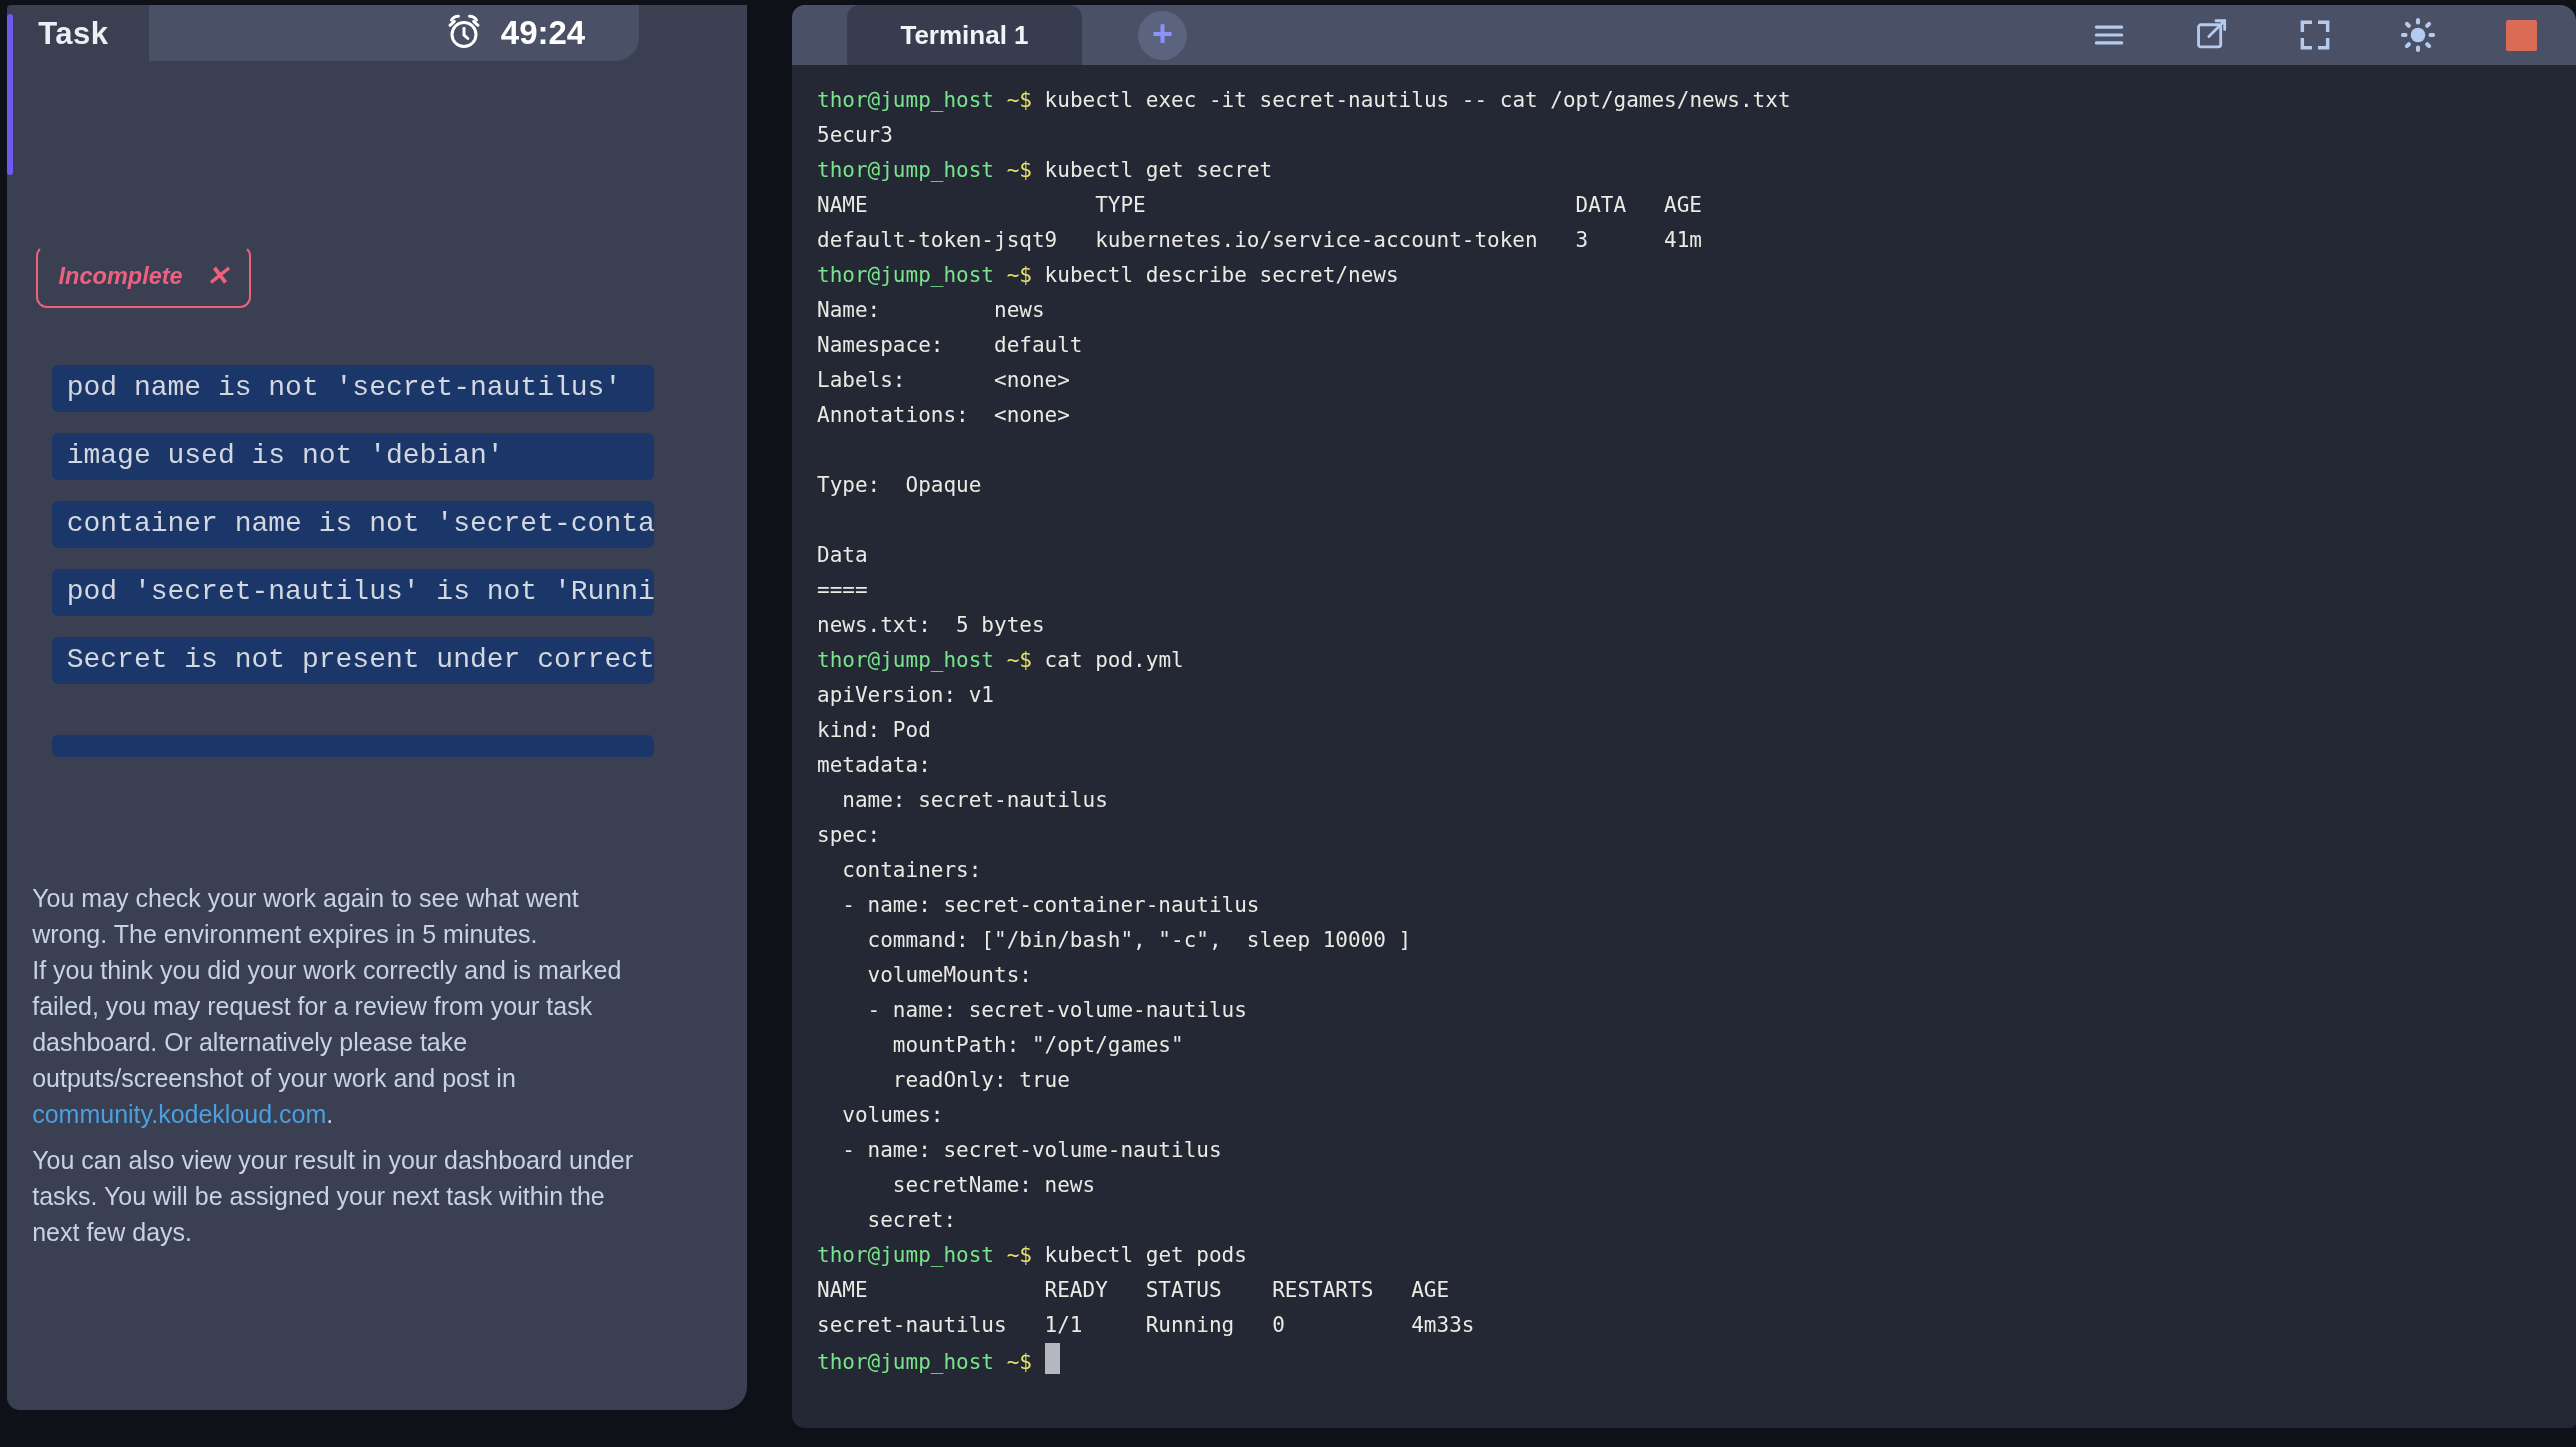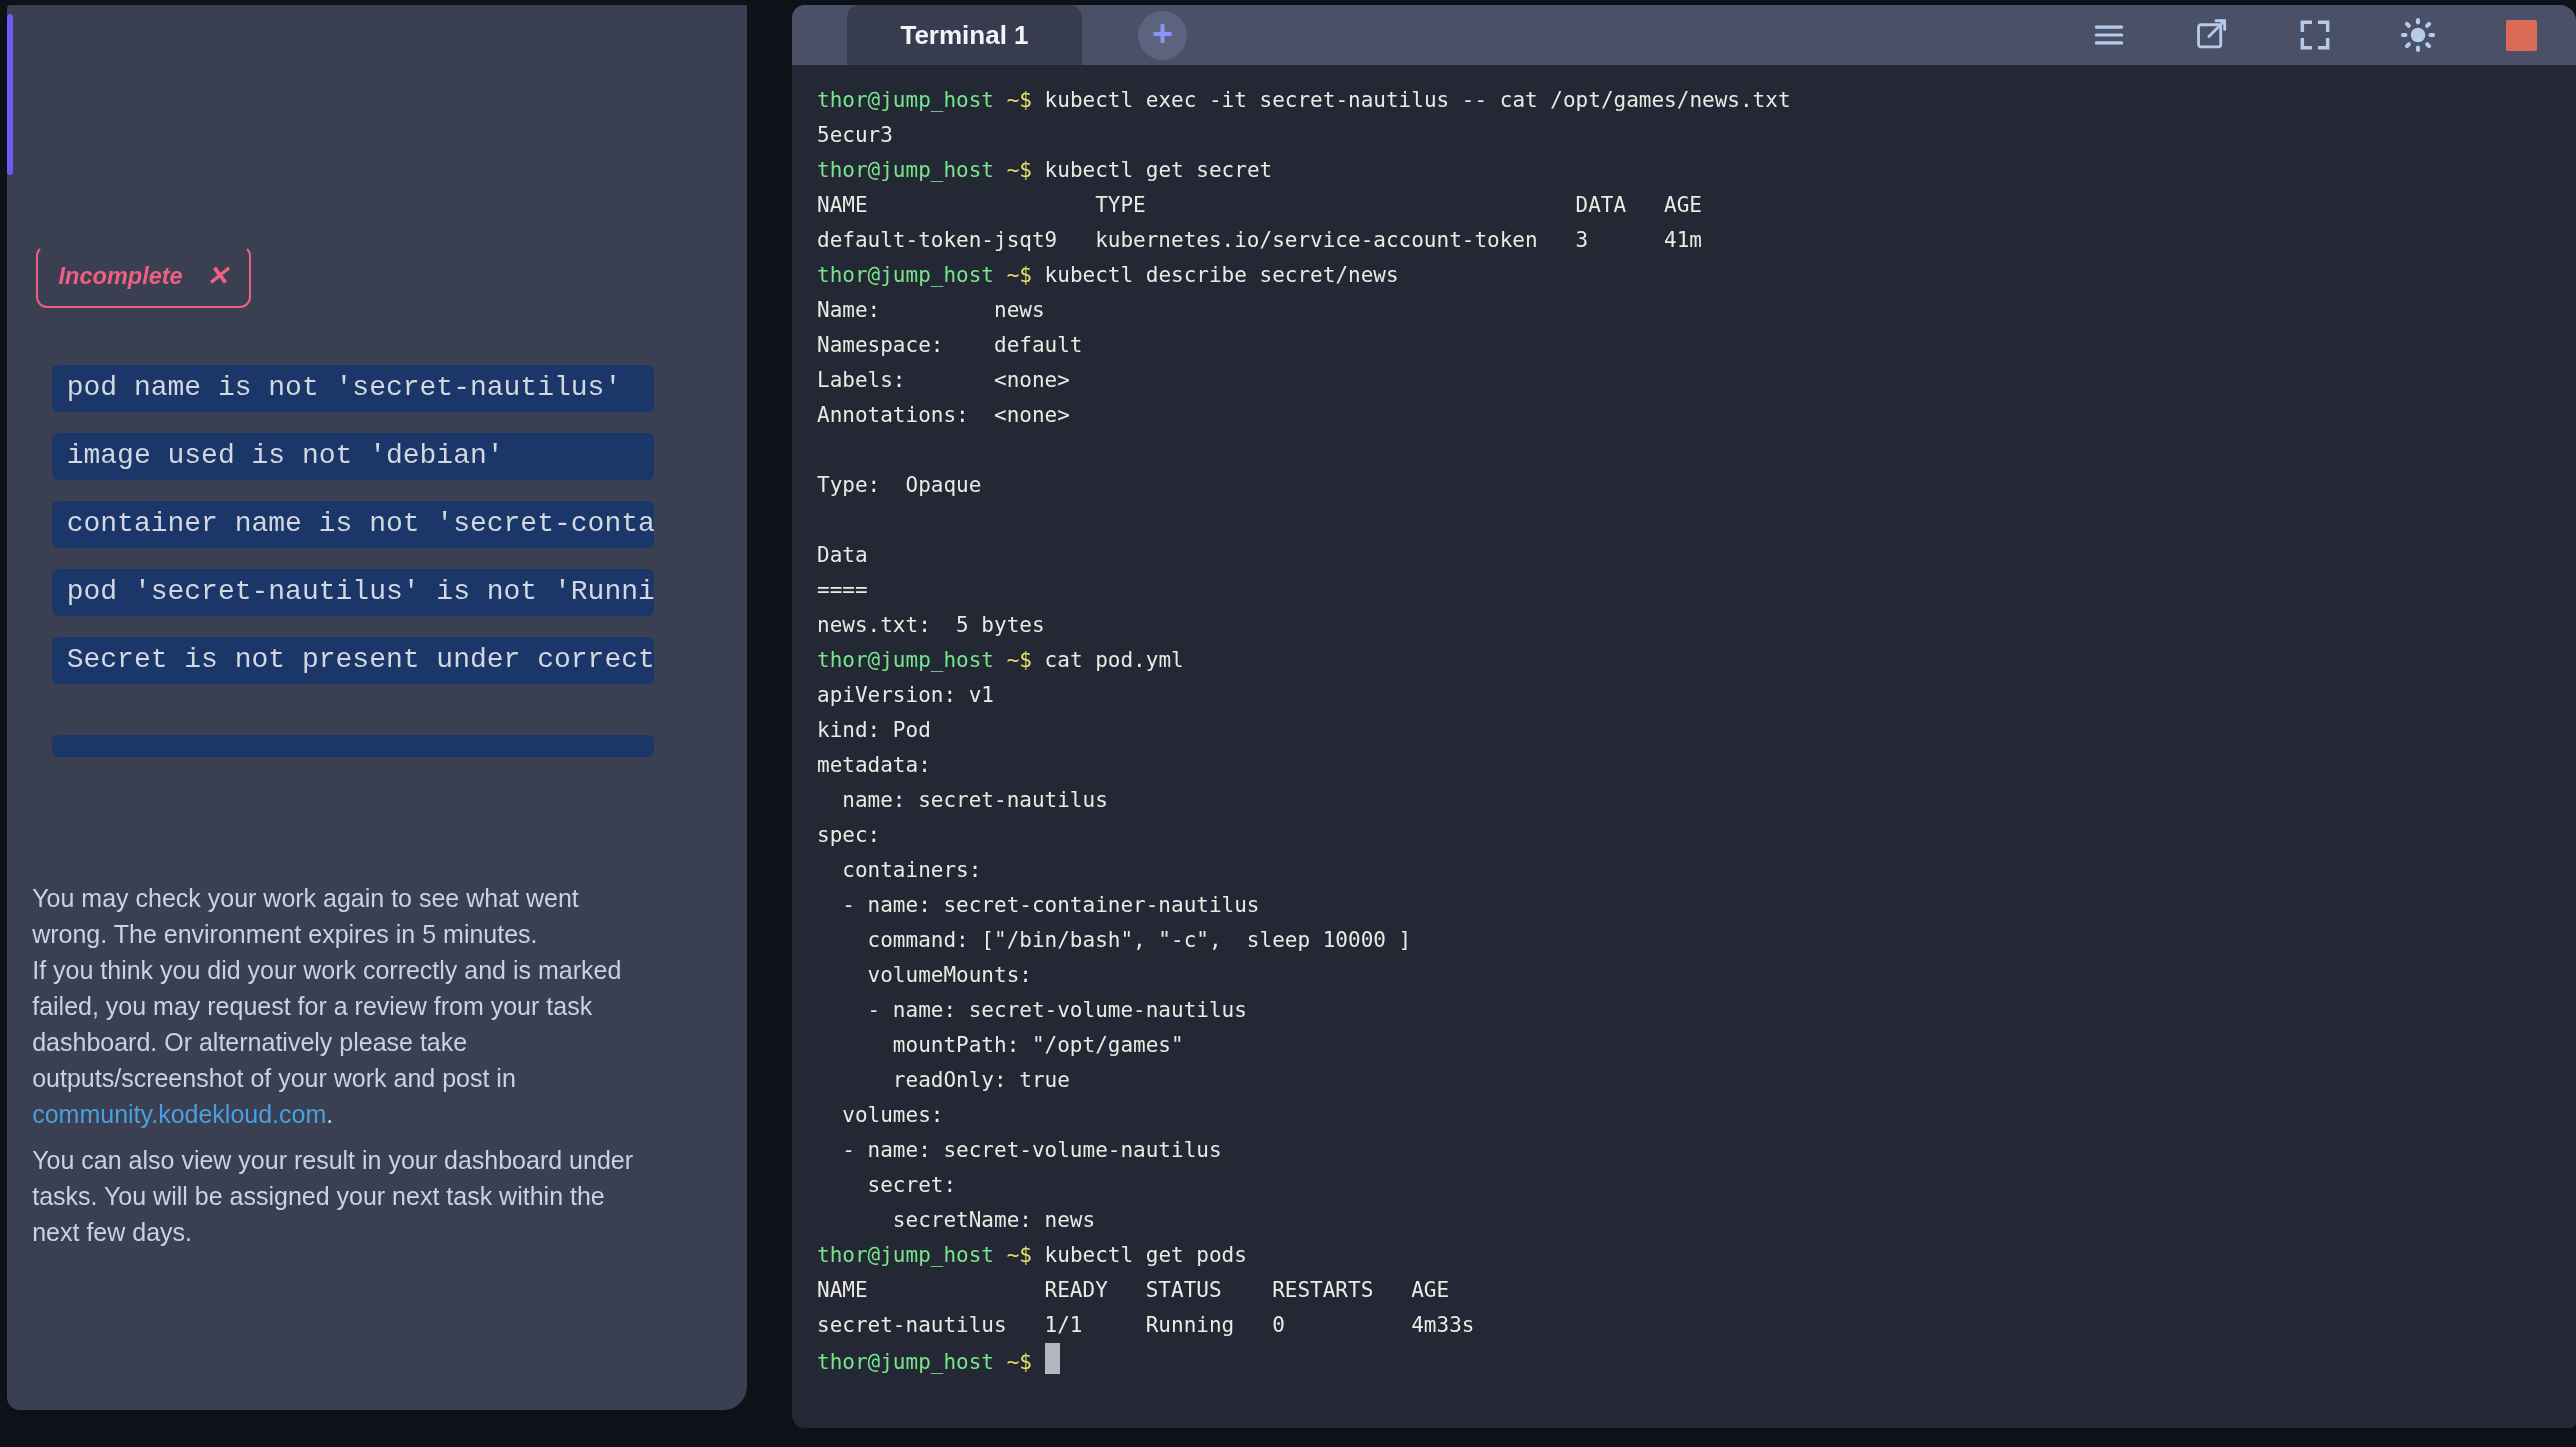--- a/index.html
+++ b/index.html
@@ -65,20 +65,36 @@
   .tl { white-space:pre; height:35px; }
   .tl .u { color:#79e48b; }
   .tl .y { color:#e8e269; }
   .cursor { display:inline-block; width:15.4px; height:31px; background:#b4b7bf;
                 vertical-align:-5.4px; }
 </style>
 </head>
 <body>
 
 <div class="task-panel">
+  <div class="task-header">
+    <div class="task-tab-label">Task</div>
+    <div class="timer-bar">
+      <span>
+        <svg width="40" height="40" viewBox="0 0 24 24" fill="none" stroke="#ffffff" stroke-width="1.8" stroke-linecap="round">
+          <circle cx="12" cy="13.5" r="7.2"></circle>
+          <path d="M12 9.8v4l2.3 2.1"></path>
+          <path d="M6.2 5.6 3.6 8"></path>
+            <path d="M17.8 5.6 20.4 8"></path>
+          <path d="M4.5 4.8c1-1.6 2.6-2.4 4.2-2.3"></path>
+            <path d="M19.5 4.8c-1-1.6-2.6-2.4-4.2-2.3"></path>
+        </svg>
+      </span>
+      <span class="timer-text">49:24</span>
+    </div>
+  </div>
 
   <div class="status-badge">
     <span class="status-badge-label">Incomplete</span>
     <span class="badge-close">✕</span>
   </div>
 
   <div class="checks" id="checks-list">
       <div class="check-pill">pod name is not 'secret-nautilus'</div>
       <div class="check-pill">image used is not 'debian'</div>
       <div class="check-pill">container name is not 'secret-container-nautilus'</div>
@@ -171,21 +187,21 @@
       <div class="tl">spec:</div>
       <div class="tl">  containers:</div>
       <div class="tl">  - name: secret-container-nautilus</div>
       <div class="tl">    command: ["/bin/bash", "-c",  sleep 10000 ]</div>
       <div class="tl">    volumeMounts:</div>
       <div class="tl">    - name: secret-volume-nautilus</div>
       <div class="tl">      mountPath: "/opt/games"</div>
       <div class="tl">      readOnly: true</div>
       <div class="tl">  volumes:</div>
       <div class="tl">  - name: secret-volume-nautilus</div>
+      <div class="tl">      secretName: news</div>
       <div class="tl">    secret:</div>
-      <div class="tl">      secretName: news</div>
       <div class="tl"><span class="u">thor@jump_host</span><span class="y"> ~$</span><span> kubectl get pods</span></div>
       <div class="tl">NAME              READY   STATUS    RESTARTS   AGE</div>
       <div class="tl">secret-nautilus   1/1     Running   0          4m33s</div>
       <div class="tl"><span class="u">thor@jump_host</span><span class="y"> ~$</span><span> </span><span class="cursor"></span></div>
     </div>
 </div>
 
 
 </body></html>

